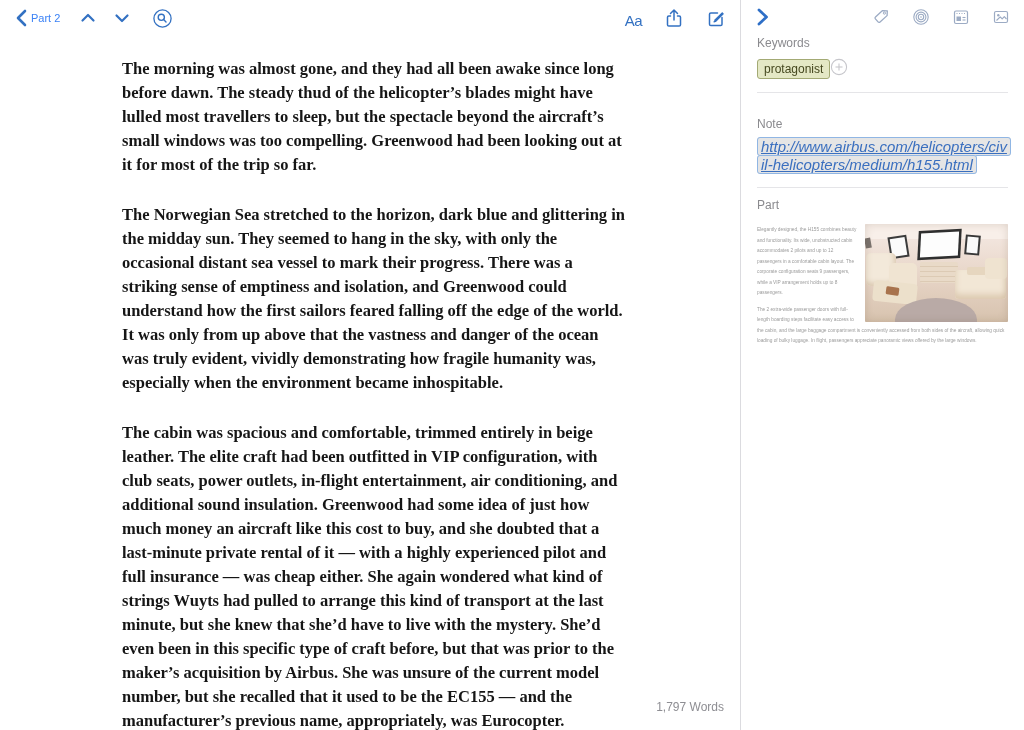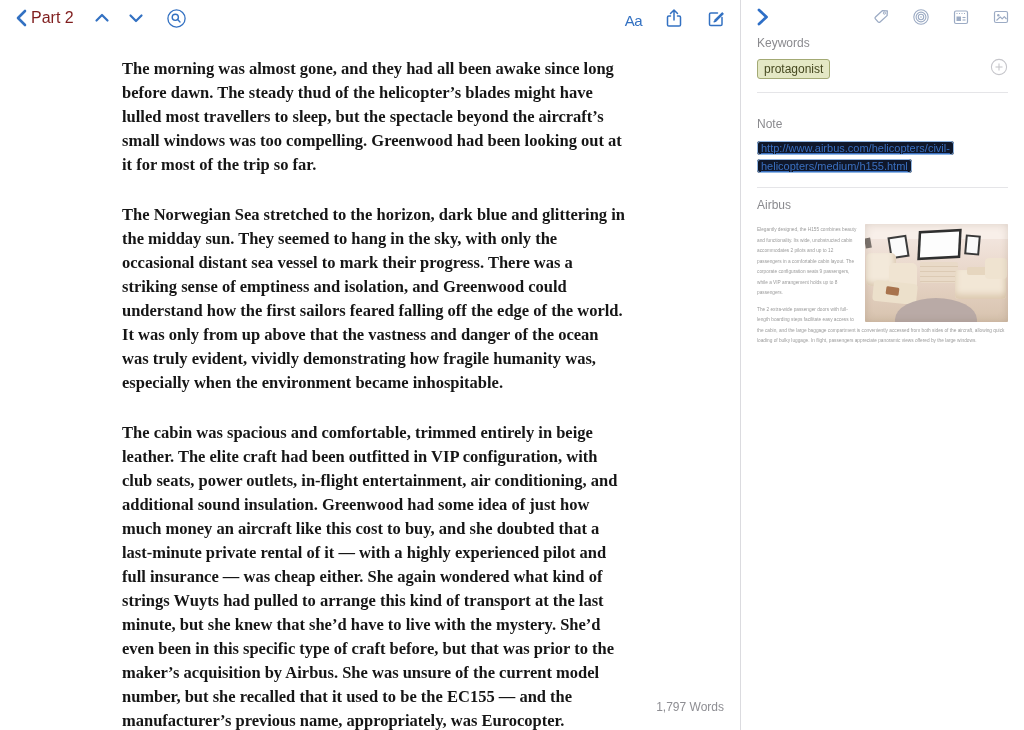--- a/index.html
+++ b/index.html
@@ -7,21 +7,21 @@
               font-family:"Liberation Sans", sans-serif; }
   .app { position:relative; width:1024px; height:730px; display:flex; background:#fff; }
 
   
   .editor-pane { position:relative; width:741px; height:730px; border-right:1px solid #dbdbdf; background:#fff; }
   .editor-toolbar { position:absolute; top:0; left:0; right:0; height:36px;
                     display:flex; align-items:center; padding:0 12px; color:#3371c2; }
   .tb-btn { display:flex; align-items:center; gap:3px; background:none; border:none; color:#3371c2;
             cursor:pointer; padding:2px; }
   .tb-btn svg { display:block; }
-  .back-label { font-size:16px; color:#7f1d1d; }
+  .back-label { font-size:11px; color:#3b82f6; }
   .nav-chevrons { display:flex; gap:10px; margin-left:14px; }
   .search-btn { margin-left:16px; }
   .tb-right { margin-left:auto; display:flex; align-items:flex-end; gap:18px; }
   .aa-label { font-size:15px; color:#3371c2; letter-spacing:-0.5px; }
 
   .doc { position:absolute; left:122px; top:57px; width:506px;
          font-family:"Liberation Serif","DejaVu Serif",serif;
          font-size:16.5px; line-height:24px; color:#161616; text-align:left; }
   .doc p { margin:0 0 26px 0;font-weight:bold; }
 
@@ -30,33 +30,33 @@
   
   .inspector { position:relative; flex:1; height:730px; background:#fff; }
   .insp-toolbar { height:36px; display:flex; align-items:center; padding:0 14px; }
   .insp-icons { margin-left:auto; display:flex; align-items:center; gap:22px; color:#9cabc4; }
   .insp-btn { background:none; border:none; cursor:pointer; color:#9cabc4; padding:0; display:flex; }
   .expand-btn { color:#2e6fc7; }
 
   .insp-body { padding:0 16px; }
   .sec-label { font-size:12px; color:#8a8a8e; }
   .kw-label { margin-top:0; }
-  .kw-row { margin-top:8px; display:flex; align-items:center; justify-content:space-between; }
+  .kw-row { margin-top:8px; display:flex; align-items:center; justify-content:flex-start; }
   .tag-chip { display:inline-block; font-size:12px; color:#45481f; background:#e4e8c5;
               border:1px solid #a3aa74; border-radius:3px; padding:2px 6px; line-height:14px; cursor:default; }
   .add-btn { background:none; border:none; color:#c6c6cb; cursor:pointer; display:flex; padding:0; }
 
   .divider { border:none; border-top:1px solid #e5e5e8; margin:13px 0 0 0; }
 
   .note-label { margin-top:24px; }
   .note-body { margin-top:7px; width:251px; }
-  .note-link { font-size:11px; line-height:15px; color:#3a6fbf; text-decoration:underline;
-               background:#0f172a; border:1px solid #90b6e4; border-radius:3px; padding:0 3px;
+  .note-link { font-size:15px; line-height:15px; color:#3a6fbf; text-decoration:underline;
+               background:#e5e5e5; border:1px solid #90b6e4; border-radius:3px; padding:0 3px;
                -webkit-box-decoration-break:clone; box-decoration-break:clone;
-               overflow-wrap:anywhere; cursor:pointer; }
+               overflow-wrap:anywhere; cursor:pointer;font-style:italic; }
 
   .img-label { margin-top:10px; }
   .thumb { margin-top:12px; width:251px; height:145px; overflow:hidden; cursor:pointer; }
   .thumb-inner { width:502px; transform:scale(0.5); transform-origin:0 0; color:#9b9b9b; }
   .thumb-p { font-size:9.5px; line-height:21px; }
   .thumb-p2 { margin-top:12px; }
 
   
   .thumb-photo { float:right; width:286px; height:196px; margin-left:14px; position:relative; overflow:hidden;
     background:linear-gradient(180deg,#f5eae5 0%,#eedfd5 30%,#e4d1c2 62%,#d7c3ae 100%); border-radius:2px; }
@@ -233,21 +233,21 @@
 
       <hr class="divider">
 
       <div class="sec-label note-label">Note</div>
       <div class="note-body">
         <a class="note-link">http://www.airbus.com/helicopters/civil-helicopters/medium/h155.html</a>
       </div>
 
       <hr class="divider">
 
-      <div class="sec-label img-label">Airbus</div>
+      <div class="sec-label img-label">Part</div>
 
       <div class="thumb">
         <div class="thumb-inner">
           <div class="thumb-photo">
             <div class="ph ph-ceil"></div>
             <div class="ph ph-winl2"></div>
             <div class="ph ph-winl"></div>
             <div class="ph ph-winc"></div>
             <div class="ph ph-winr"></div>
             <div class="ph ph-panel"></div>

